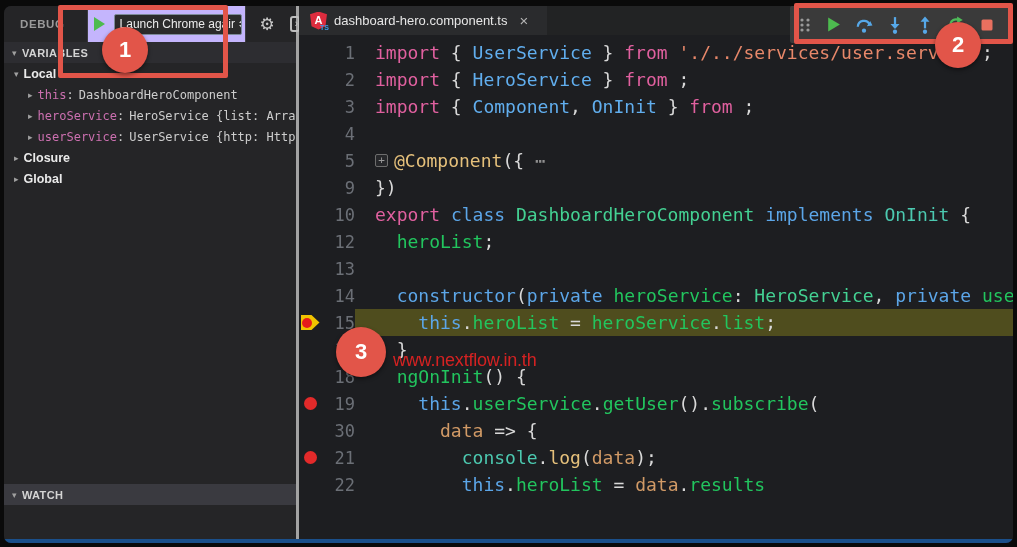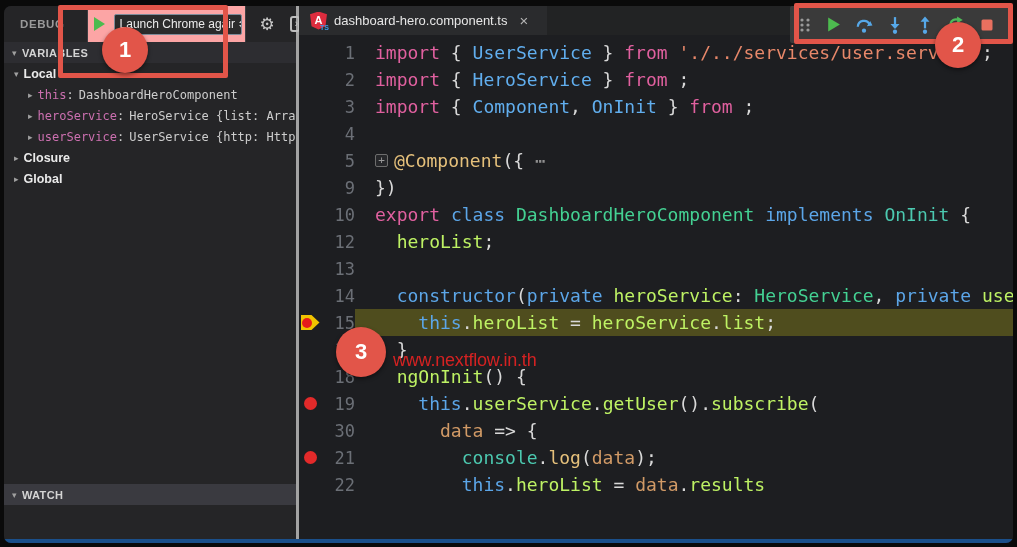--- a/index.html
+++ b/index.html
@@ -11,21 +11,21 @@
             display:flex; flex-direction:column; }
   .main-row { flex:1; display:flex; min-height:0; }
   .statusbar-sliver { height:4px; background:#1a4f8a; }
 
   
   .sidebar { width:295px; background:#252527; border-right:3px solid #a3a3a3;
              display:flex; flex-direction:column; color:#cccccc; }
   .debug-header { height:36px; display:flex; align-items:center; padding-left:16px; }
   .debug-title { font-size:11.5px; letter-spacing:0.6px; color:#9a9a9a; font-weight:bold; }
   .launch-group { margin-left:22px; display:flex; align-items:center;
-                  background:#fca5a5; border:1px solid #3e3e42; border-radius:3px;
+                  background:#c4b5fd; border:1px solid #3e3e42; border-radius:3px;
                   padding:12px 3px; }
   .play-btn { width:18px; height:16px; display:flex; align-items:center; justify-content:center;
               cursor:pointer; margin-right:5px; }
   .play-tri { width:0; height:0; border-left:11px solid #4dbb4f;
               border-top:7px solid transparent; border-bottom:7px solid transparent; }
   .config-select { width:128px; height:21px; background:#2b2b2b; border:1px solid #7d8b99;
                    border-radius:2px; color:#ececec; font-size:12px;
                    display:flex; align-items:center; justify-content:space-between;
                    padding:0 5px; white-space:nowrap; overflow:hidden; cursor:pointer; }
   .updown { display:flex; flex-direction:column; align-items:center; margin-left:4px; }
@@ -86,21 +86,21 @@
             font-family:"DejaVu Sans Mono", monospace; font-size:17px; }
   .lcontent { flex:1; padding-left:20px; white-space:pre; overflow:hidden;
               font-family:"DejaVu Sans Mono", monospace; font-size:18px; height:27px;
               display:flex; align-items:center; }
   .line.current .lcontent { background:#4f4d1e; }
   .fold-box { display:inline-flex; width:13px; height:13px; border:1px solid #6d6d6d;
               border-radius:2px; color:#9a9a9a; font-size:11px; line-height:11px;
               align-items:center; justify-content:center; margin-right:6px; flex:none;
               cursor:pointer; background:#26272a; }
   .tk-kw{color:#e0609f} .tk-kwb{color:#5ca6e8} .tk-tblue{color:#61aeee}
-  .tk-tgreen{color:#44d193} .tk-tteal{color:#4cc9b0} .tk-mem{color:#bef264}
+  .tk-tgreen{color:#44d193} .tk-tteal{color:#4cc9b0} .tk-mem{color:#22c55e}
   .tk-dec{color:#e5c07b} .tk-fn{color:#e5c07b} .tk-str{color:#e8886a}
   .tk-p{color:#d8d8d8} .tk-par{color:#d19a66} .tk-ell{color:#8f8f8f}
 
   
   .debug-toolbar { position:absolute; left:786px; top:0px; width:220px; height:37px;
                    background:#3a3a3a; border-radius:2px; display:flex; align-items:center;
                    padding:0 8px; z-index:5; }
   .grip { width:14px; height:18px; margin-right:6px; cursor:grab; }
   .dbg-btn { flex:1; display:flex; align-items:center; justify-content:center;
              height:100%; cursor:pointer; }

